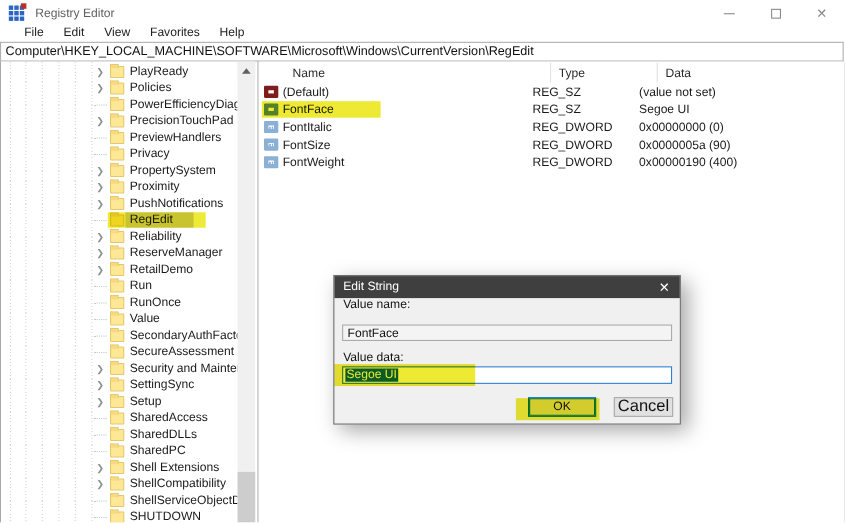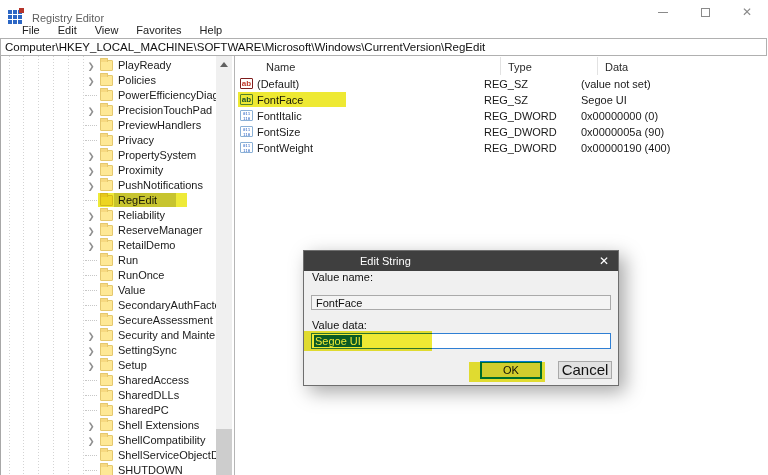--- a/index.html
+++ b/index.html
@@ -1,21 +1,21 @@
 <!DOCTYPE html>
 <html><head>
 <meta charset="utf-8">
 <style>
   * { margin:0; padding:0; box-sizing:border-box; }
   html,body { width:768px; height:475px; background:#fff; overflow:hidden;
     font-family:"Liberation Sans","DejaVu Sans",sans-serif; font-size:11px; color:#1a1a1a; }
   .window { position:relative; width:768px; height:475px; background:#fff; }
 
   
-  .titlebar { position:absolute; left:0; top:0; width:768px; height:24px; background:#fff; display:flex; align-items:flex-end; }
+  .titlebar { position:absolute; left:0; top:0; width:768px; height:24px; background:#fff; display:flex; align-items:center; }
   .appicon { position:relative; width:14px; height:14px; margin-left:8px; display:grid;
     grid-template-columns:repeat(3,1fr); grid-template-rows:repeat(3,1fr); gap:1px; }
   .appicon span { background:#2b66c4; }
   .appicon .red { position:absolute; right:-2px; top:-2px; width:5px; height:5px; background:#b5342a; }
   .title-text { margin-left:10px; color:#5f5f5f; font-size:11px; }
   .winbtns { margin-left:auto; display:flex; }
   .winbtn { width:42px; height:24px; display:flex; align-items:center; justify-content:center; color:#7a7a7a; }
   .glyph-min { width:10px; height:0; border-top:1px solid #8a8a8a; display:block; }
   .glyph-max { width:9px; height:9px; border:1px solid #8a8a8a; display:block; }
   .glyph-close { font-size:12px; color:#8a8a8a; line-height:1; }
@@ -72,33 +72,33 @@
   .val-header { position:relative; height:20px;margin-left:24px; }
   .vh-name { position:absolute; left:6px; top:5px; color:#2b2b2b; }
   .vh-type { position:absolute; left:248px; top:5px; color:#2b2b2b; }
   .vh-data { position:absolute; left:345px; top:5px; color:#2b2b2b; }
   .vh-sep1,.vh-sep2 { position:absolute; top:1px; width:1px; height:18px; background:#e2e2e2; }
   .vh-sep1 { left:240px; } .vh-sep2 { left:337px; }
   .val-row { position:relative; height:16px; }
   .vr-hl { position:absolute; left:2px; top:0px; width:108px; height:15px;
     background:#eae400; opacity:.8; mix-blend-mode:multiply; z-index:2; }
   .vicon { position:absolute; left:4px; top:2px; width:13px; height:11px; background:#fff;
-    border:1px solid #7f1d1d; border-radius:1px; overflow:hidden; text-align:center; }
+    border:4px solid #7f1d1d; border-radius:1px; overflow:hidden; text-align:center; }
   .vicon.ab { font-size:8px; font-weight:bold; line-height:9px; }
   .vicon.ab.red { color:#c0392b; }
   .vicon.ab.blue { color:#1f5cc0; border-color:#5b8ec9; }
   .vicon.dw { font-family:"DejaVu Sans Mono",monospace; font-size:4px; line-height:4.5px; color:#1f5cc0; border-color:#8ab0d6; padding-top:1px; }
   .vr-name { position:absolute; left:21px; top:2px; }
   .vr-type { position:absolute; left:248px; top:2px; }
   .vr-data { position:absolute; left:345px; top:2px; }
 
   
   .dialog { position:absolute; left:303px; top:250px; width:316px; height:136px;
     background:#f0f0f0; border:1px solid #6e6e6e; box-shadow:6px 6px 18px rgba(0,0,0,.35); z-index:10; }
-  .dlg-titlebar { position:relative; height:20px; background:#3f3f3f; display:flex; align-items:center;padding-left:48px; }
+  .dlg-titlebar { position:relative; height:20px; background:#3f3f3f; display:flex; align-items:center; }
   .dlg-title { color:#fff; font-size:11px; margin-left:8px; }
   .dlg-close { margin-left:auto; margin-right:9px; color:#fff; font-size:12px; }
   .dlg-body { position:relative; height:115px; }
   .dlg-label-name { position:absolute; left:8px; top:0; color:#111; }
   .dlg-field-name { position:absolute; left:7px; top:24px; width:300px; height:15px;
     background:#f4f4f4; border:1px solid #aaaaaa; font-size:11px; padding:1px 4px; color:#111; }
   .dlg-label-data { position:absolute; left:8px; top:48px; color:#111; }
   .dlg-field-data { position:absolute; left:7px; top:62px; width:300px; height:16px;
     background:#fff; border:1px solid #2f7fd4; font-size:11px; padding:1px 2px; color:#111; }
   .sel-text { background:#0a63b4; color:#fff; padding:0 1px; }

